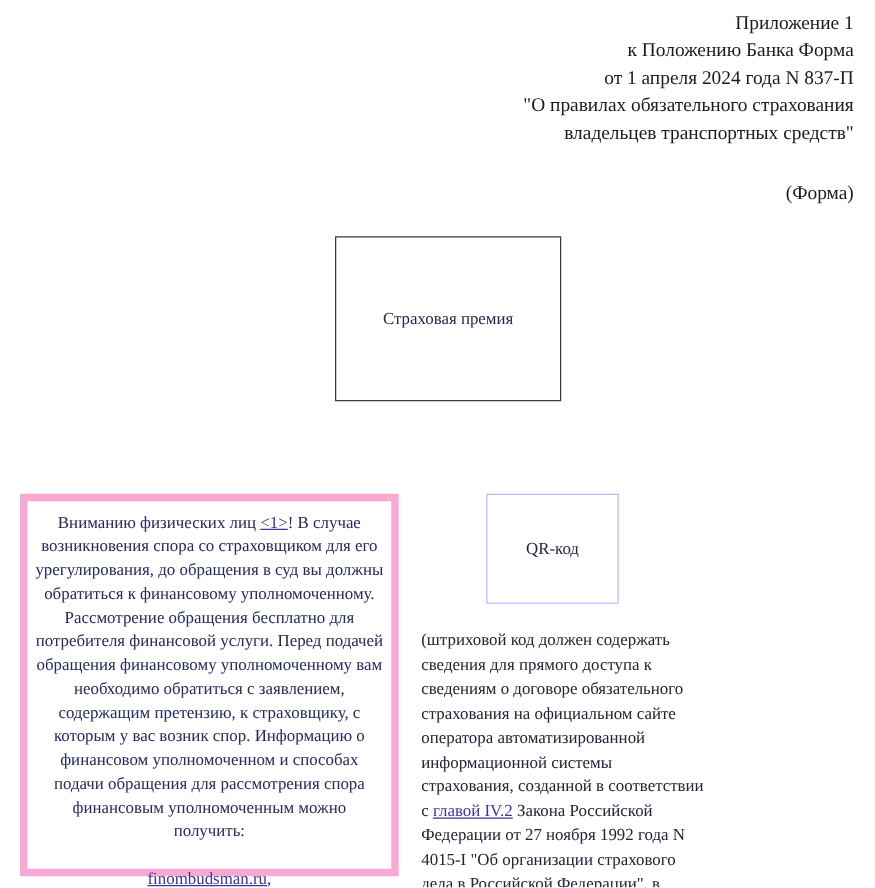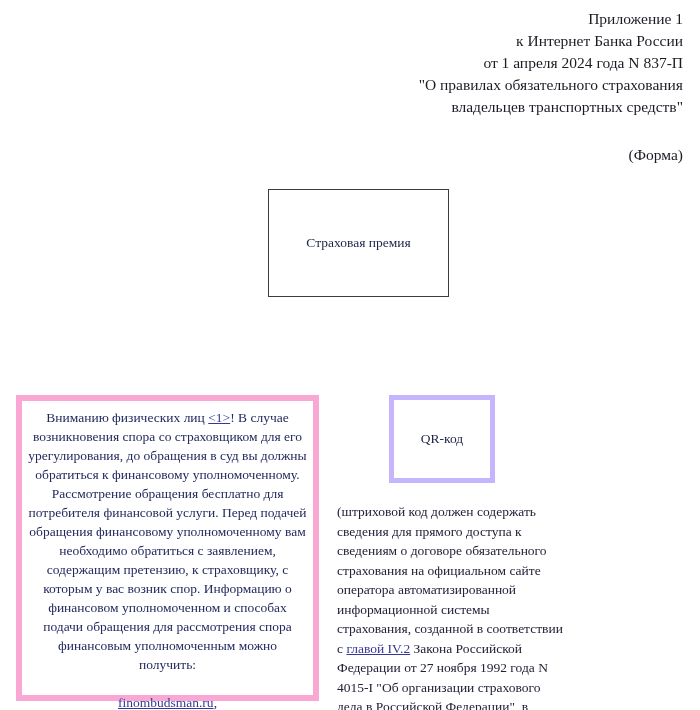--- a/index.html
+++ b/index.html
@@ -35,21 +35,21 @@
     font-size: 15.5px;
     color: #1b1b24;
   }
 
   
   .premium-box {
     position: absolute;
     left: 268px;
     top: 189px;
     width: 181px;
-    height: 108px;
+    height: 132px;
     border: 1px solid #3c3c3c;
     box-sizing: border-box;
     display: flex;
     align-items: center;
     justify-content: center;
     gap: 12px;
     font-size: 13.5px;
     color: #1f2348;
     text-align: center;
   }
@@ -99,21 +99,21 @@
     margin-top: 19px;
   }
 
   
   .qr-box {
     position: absolute;
     left: 389px;
     top: 395px;
     width: 106px;
     height: 88px;
-    border: 5px solid #c4b5fd;
+    border: 1px solid #c4b5fd;
     box-sizing: border-box;
     display: flex;
     align-items: center;
     justify-content: center;
     font-size: 13.5px;
     color: #1f2348;
   }
 
   
   .qr-caption {
@@ -133,21 +133,21 @@
     cursor: pointer;
   }
 </style>
 </head>
 <body>
 
 <div class="page">
 
   <div class="header">
     <div>Приложение 1</div>
-    <div>к Интернет Банка России</div>
+    <div>к Положению Банка Форма</div>
     <div>от 1 апреля 2024 года N 837-П</div>
     <div>"О правилах обязательного страхования</div>
     <div>владельцев транспортных средств"</div>
   </div>
   <div class="forma">(Форма)</div>
 
   <div class="premium-box">
     <div>Страховая премия</div>
   </div>
 

